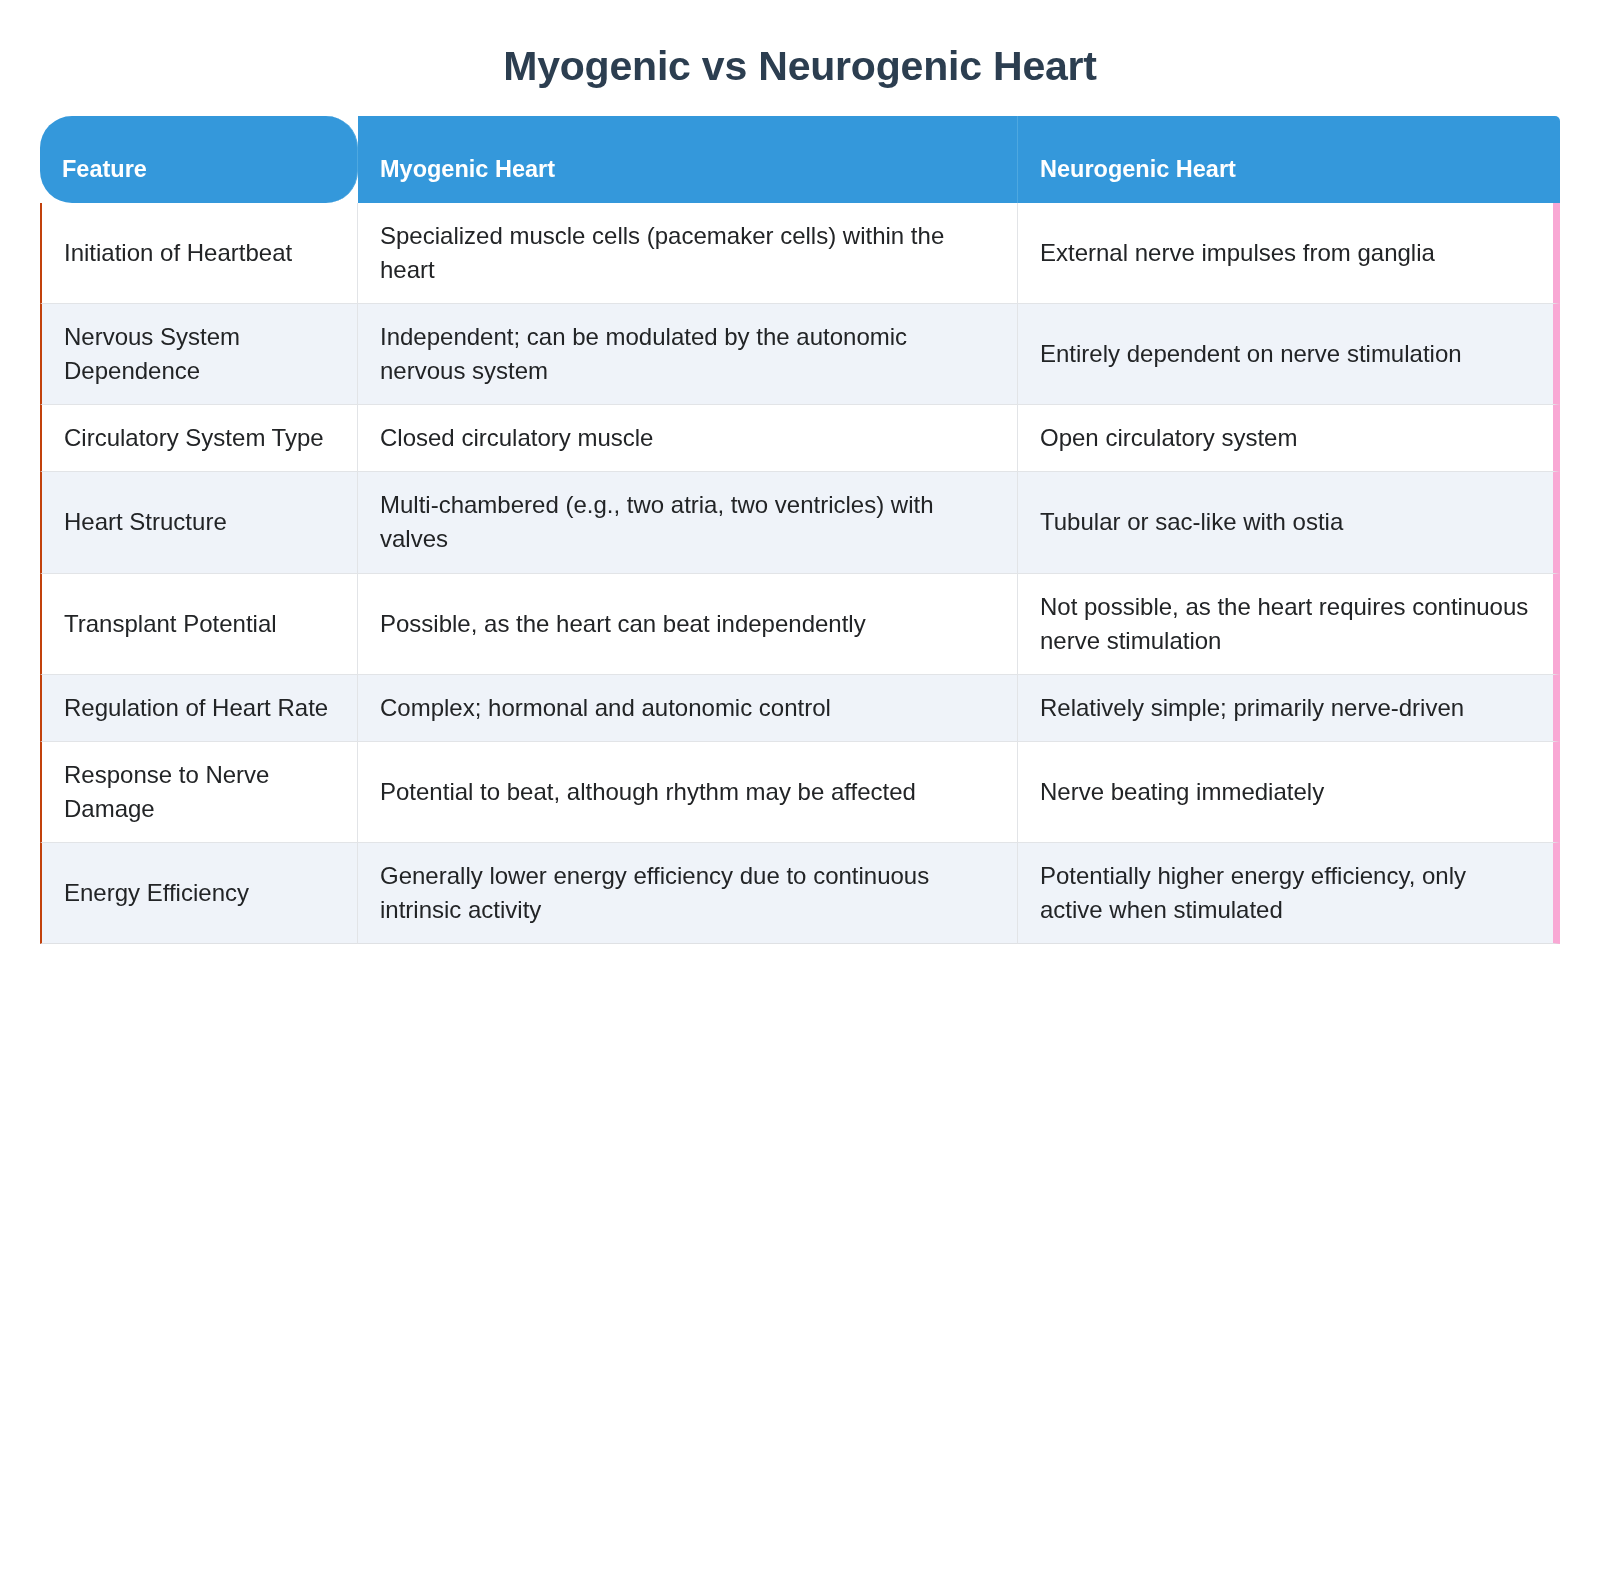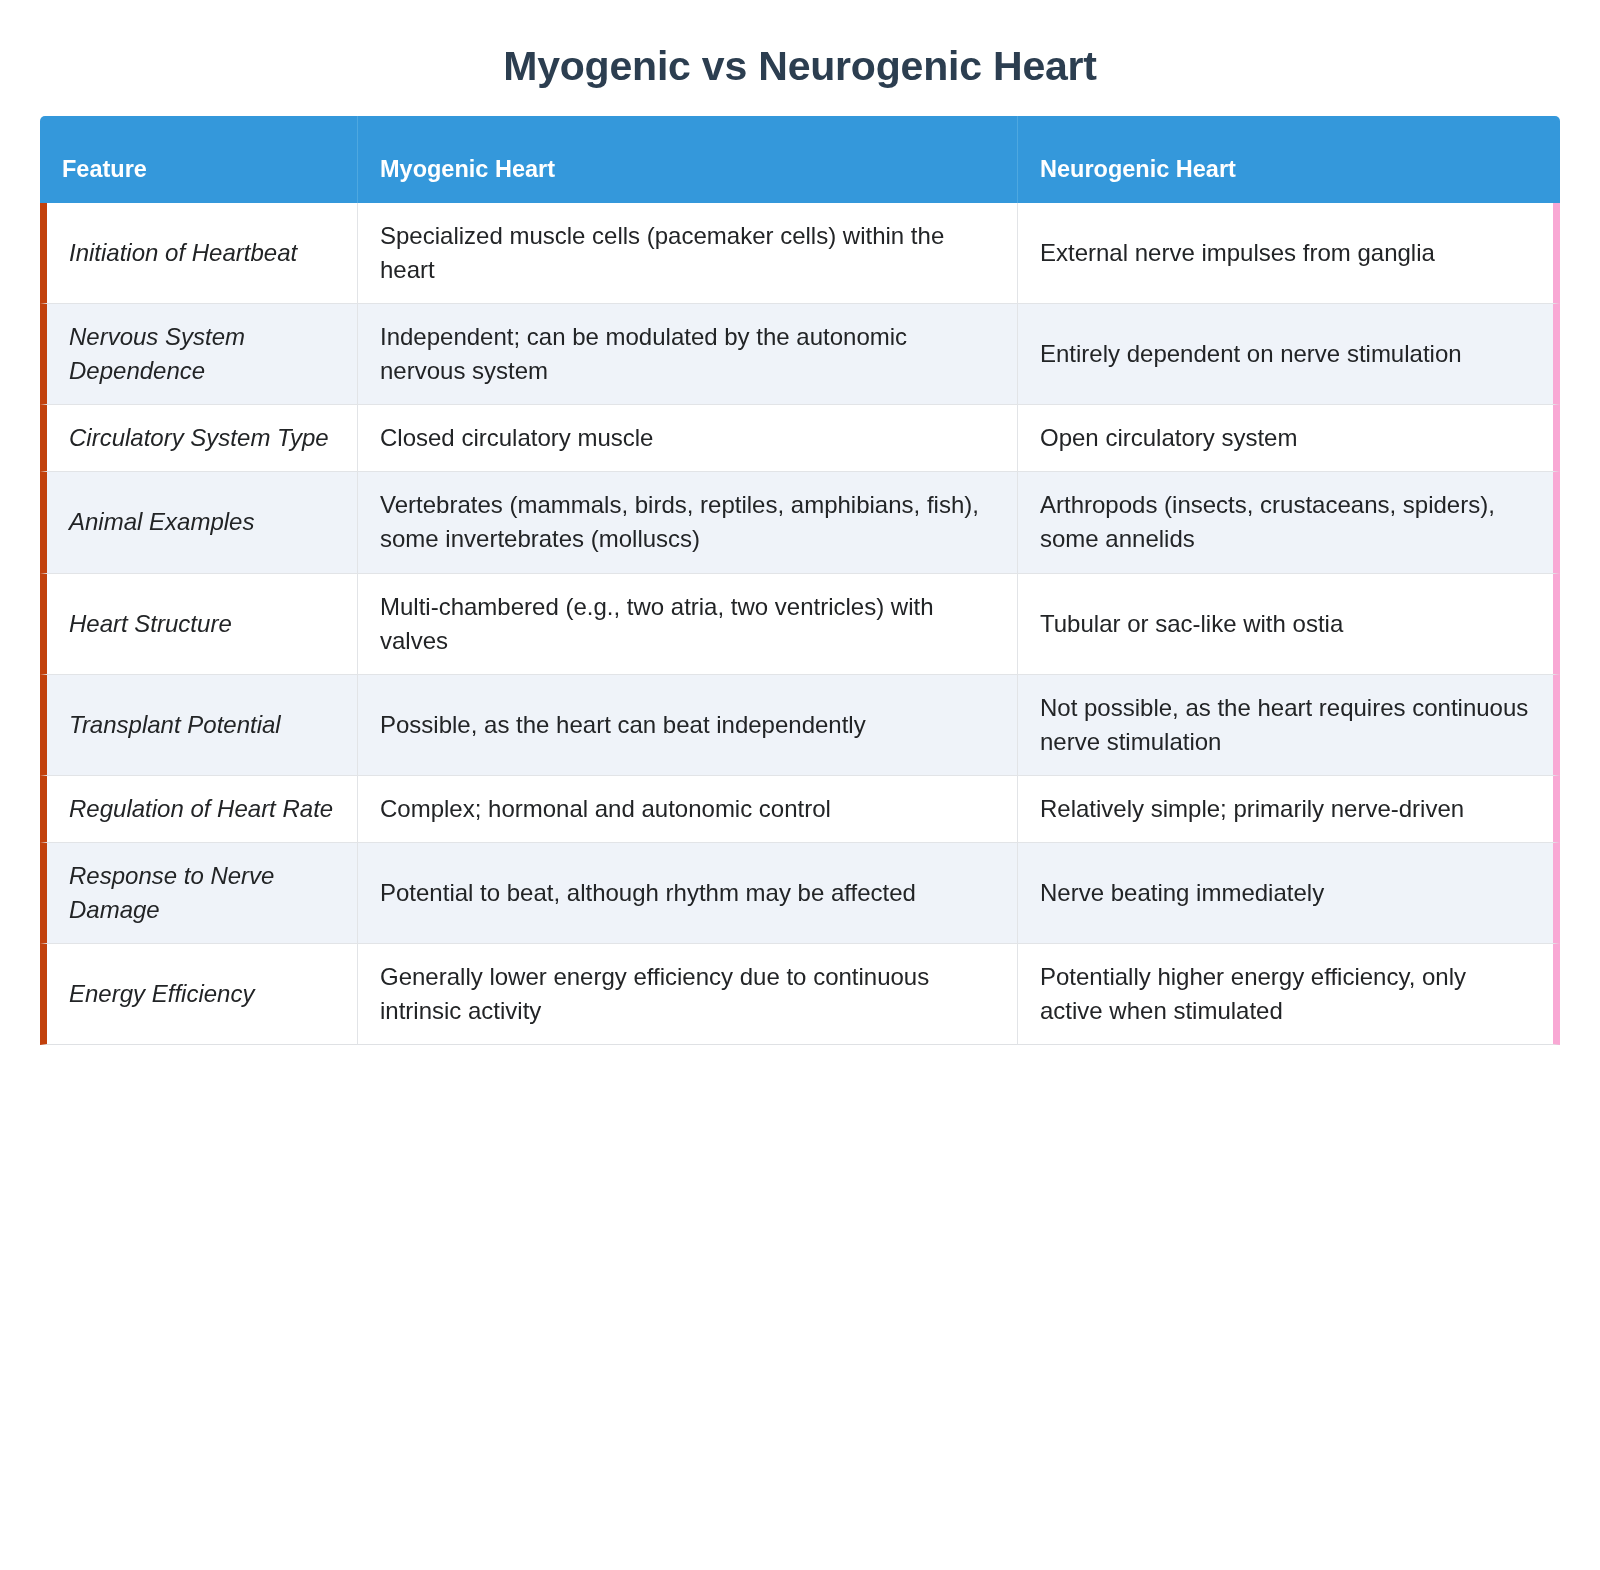--- a/index.html
+++ b/index.html
@@ -53,36 +53,36 @@
     font-weight: bold;
     text-align: left;
     vertical-align: bottom;
     padding: 20px 22px 20px 22px;
     height: 87px;
     border: none;
     border-right: 1px solid #4ea8e0;
     font-family: "Liberation Sans", sans-serif;
   }
   thead th:last-child { border-right: none; }
-  thead th.h0 { border-top-left-radius: 5px; }
+  thead th.h0 { border-top-left-radius: 5px; border-radius: 32px; }
   thead th.h2 { border-top-right-radius: 5px; }
 
   tbody td {
     font-size: 24px;
     color: #222426;
     line-height: 1.42;
     vertical-align: middle;
     padding: 16px 22px;
     border-bottom: 1px solid #e2e4e7;
     border-right: 1px solid #e2e4e7;
     background: #ffffff;
     font-family: "Liberation Sans", sans-serif;
   }
   tbody td:last-child { border-right: 7px solid #f9a8d4; }
-  tbody td:first-child { border-left: 7px solid #c2410c; font-style: italic; }
+  tbody td:first-child { border-left: 2px solid #c2410c; }
   tbody tr:nth-child(even) td { background: #eff3f9; }
   tbody tr:last-child td { border-bottom: 1px solid #dfe1e4; }
 </style>
 </head>
 <body>
 
 <div class="page">
 
   <div class="title">Myogenic vs Neurogenic Heart</div>
 
@@ -110,25 +110,20 @@
           <td>Nervous System Dependence</td>
           <td>Independent; can be modulated by the autonomic nervous system</td>
           <td>Entirely dependent on nerve stimulation</td>
         </tr>
         <tr>
           <td>Circulatory System Type</td>
           <td>Closed circulatory muscle</td>
           <td>Open circulatory system</td>
         </tr>
         <tr>
-          <td>Animal Examples</td>
-          <td>Vertebrates (mammals, birds, reptiles, amphibians, fish), some invertebrates (molluscs)</td>
-          <td>Arthropods (insects, crustaceans, spiders), some annelids</td>
-        </tr>
-        <tr>
           <td>Heart Structure</td>
           <td>Multi-chambered (e.g., two atria, two ventricles) with valves</td>
           <td>Tubular or sac-like with ostia</td>
         </tr>
         <tr>
           <td>Transplant Potential</td>
           <td>Possible, as the heart can beat independently</td>
           <td>Not possible, as the heart requires continuous nerve stimulation</td>
         </tr>
         <tr>

